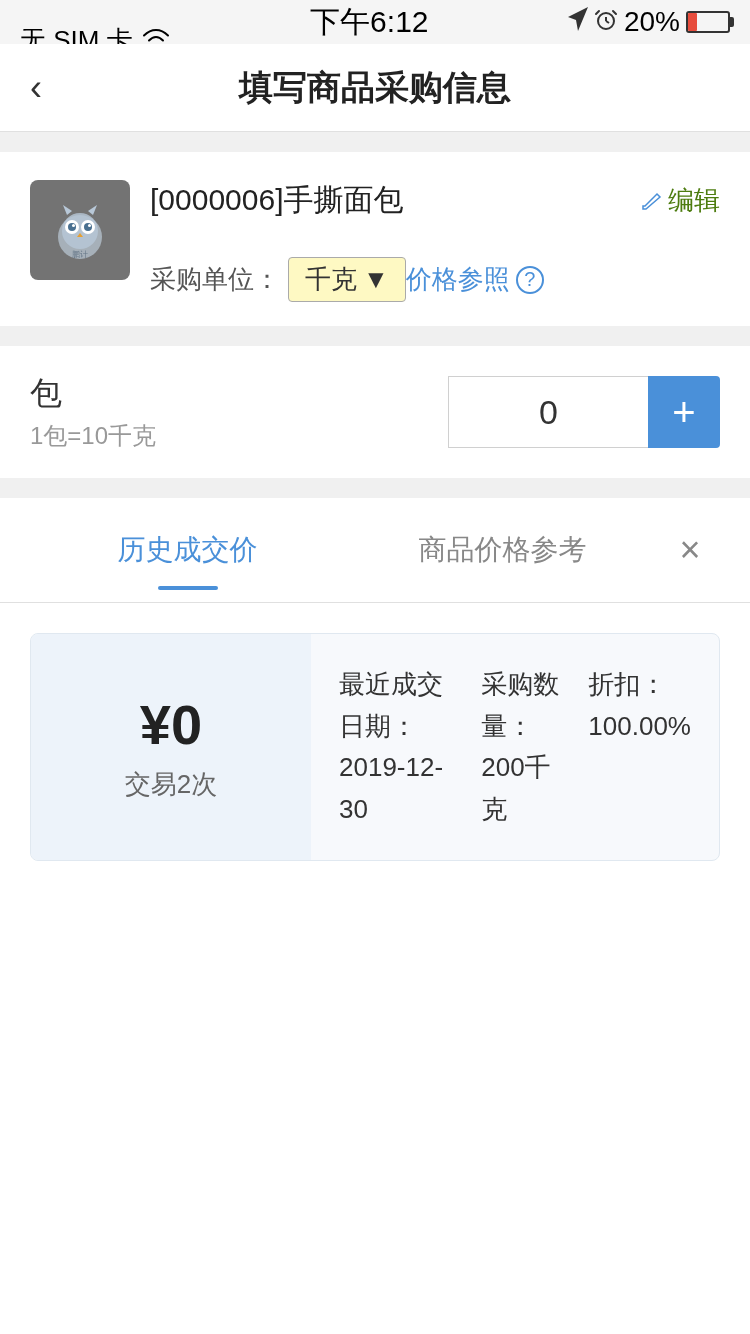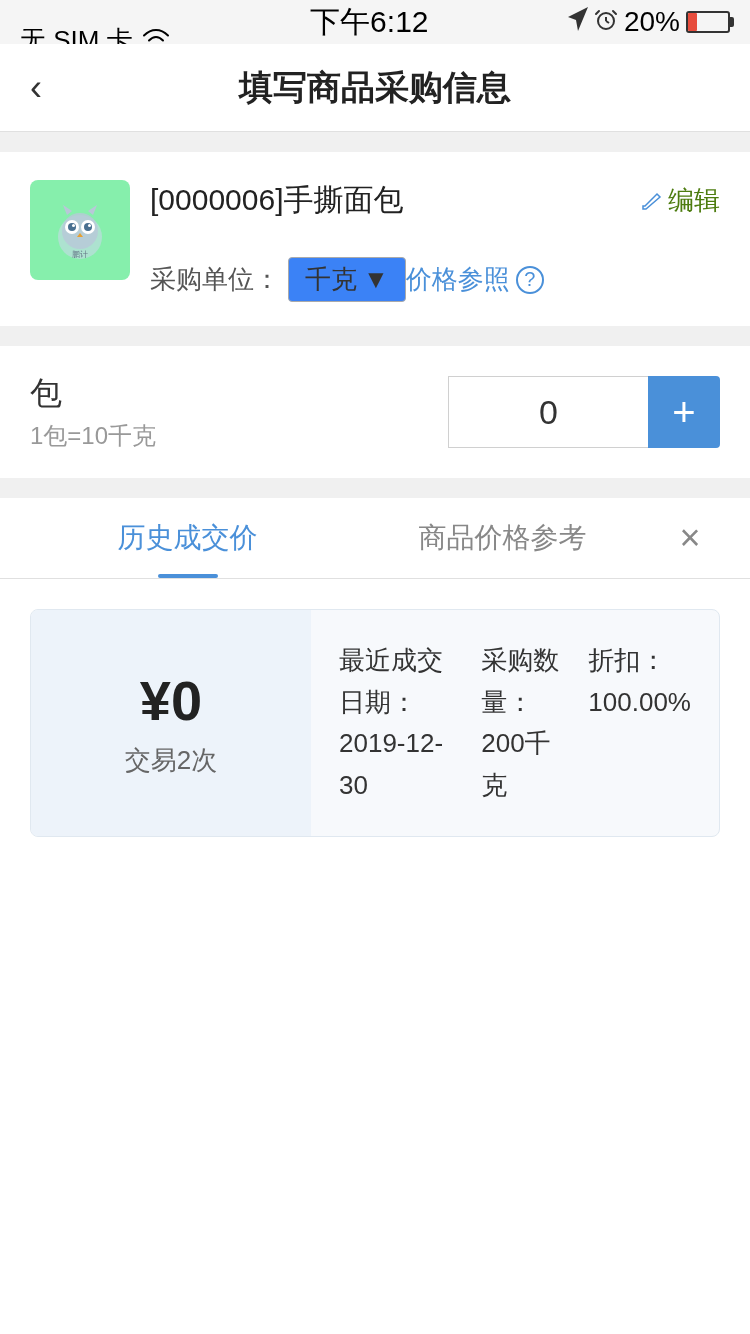--- a/index.html
+++ b/index.html
@@ -85,21 +85,21 @@
       padding: 28px 30px 24px 30px;
     }
     .product-header {
       display: flex;
       align-items: flex-start;
       gap: 20px;
     }
     .product-thumbnail {
       width: 100px;
       height: 100px;
-      background: #86efac;
+      background: #737373;
       border-radius: 8px;
       display: flex;
       align-items: center;
       justify-content: center;
       flex-shrink: 0;
       overflow: hidden;
     }
     .owl-logo {
       width: 70px;
       height: 70px;
@@ -138,21 +138,21 @@
     .unit-label {
       font-size: 26px;
       color: #555;
     }
     .unit-select {
       border: 1px solid #aaa;
       border-radius: 4px;
       padding: 4px 16px;
       font-size: 26px;
       color: #333;
-      background: #3b82f6;
+      background: #fef9c3;
       display: flex;
       align-items: center;
       gap: 6px;
       margin-left: 8px;
     }
     .price-ref {
       font-size: 26px;
       color: #4a90d9;
       display: flex;
       align-items: center;
@@ -228,21 +228,21 @@
     .bottom-panel {
       background: #ffffff;
       margin-top: 20px;
     }
 
     
     .tabs-row {
       display: flex;
       align-items: center;
       border-bottom: 1px solid #e0e0e0;
-      padding: 0 30px;
+      padding: 12px 30px;
       position: relative;
     }
     .tab-item {
       flex: 1;
       height: 80px;
       display: flex;
       flex-direction: column;
       align-items: center;
       justify-content: center;
       font-size: 28px;

